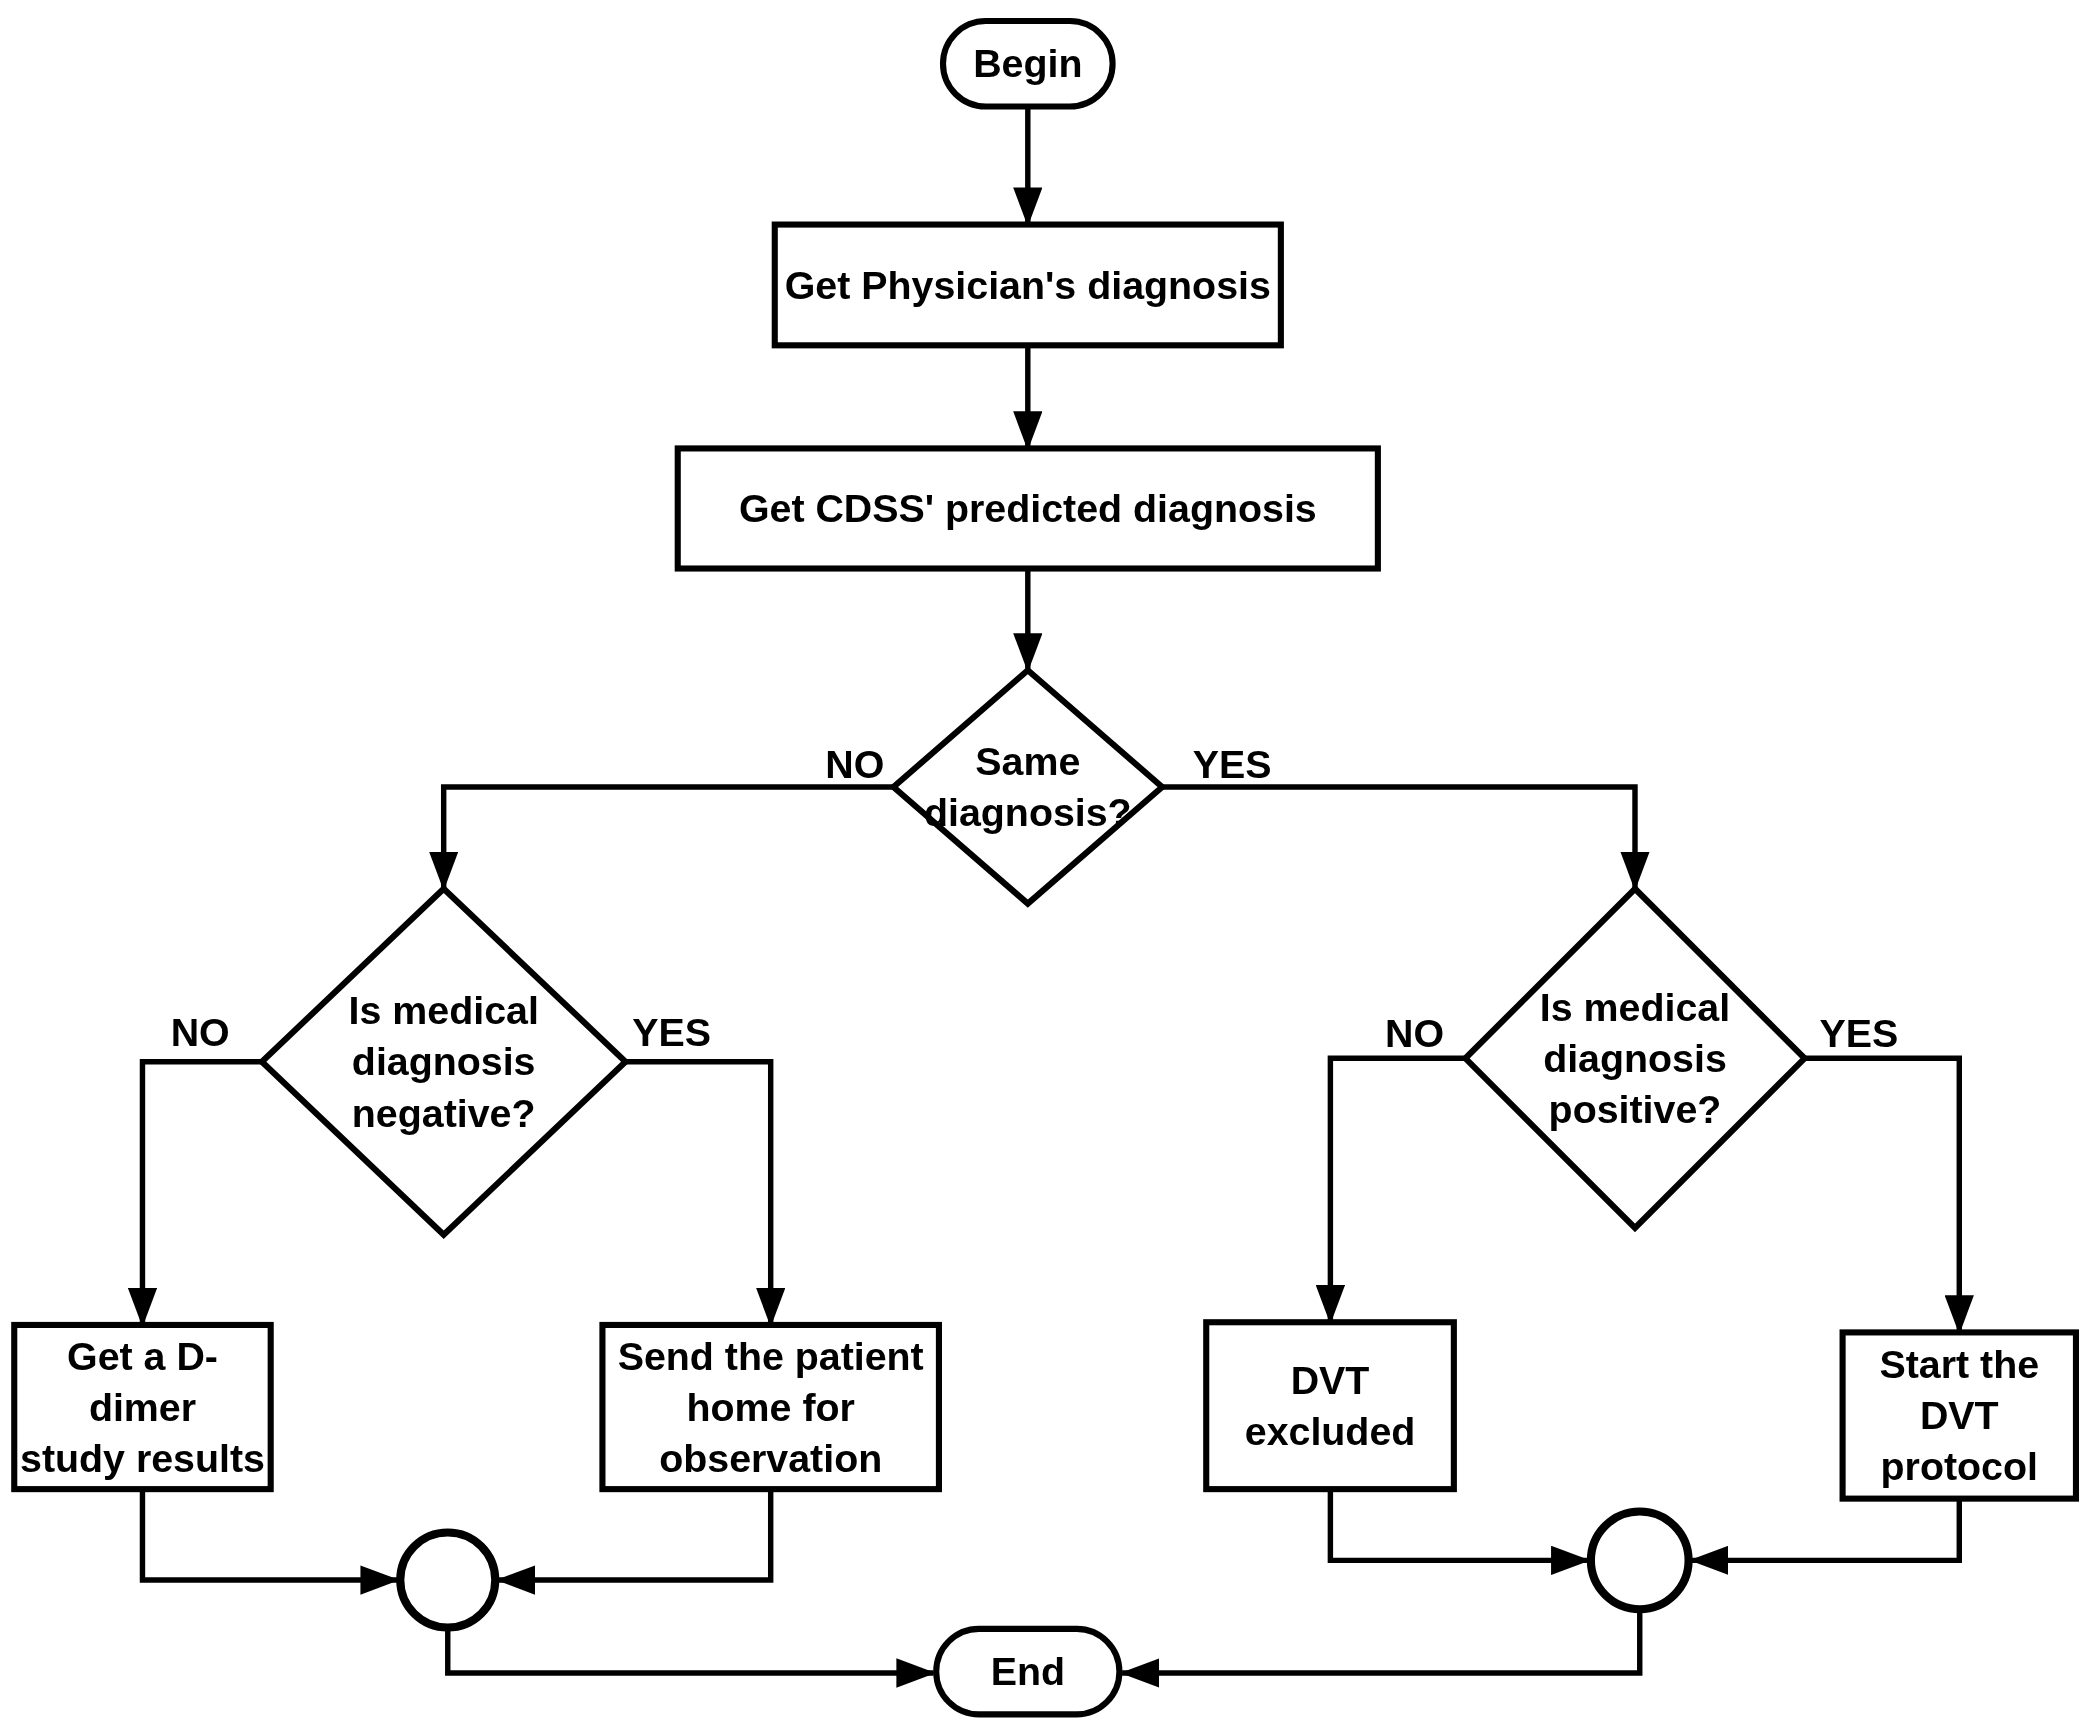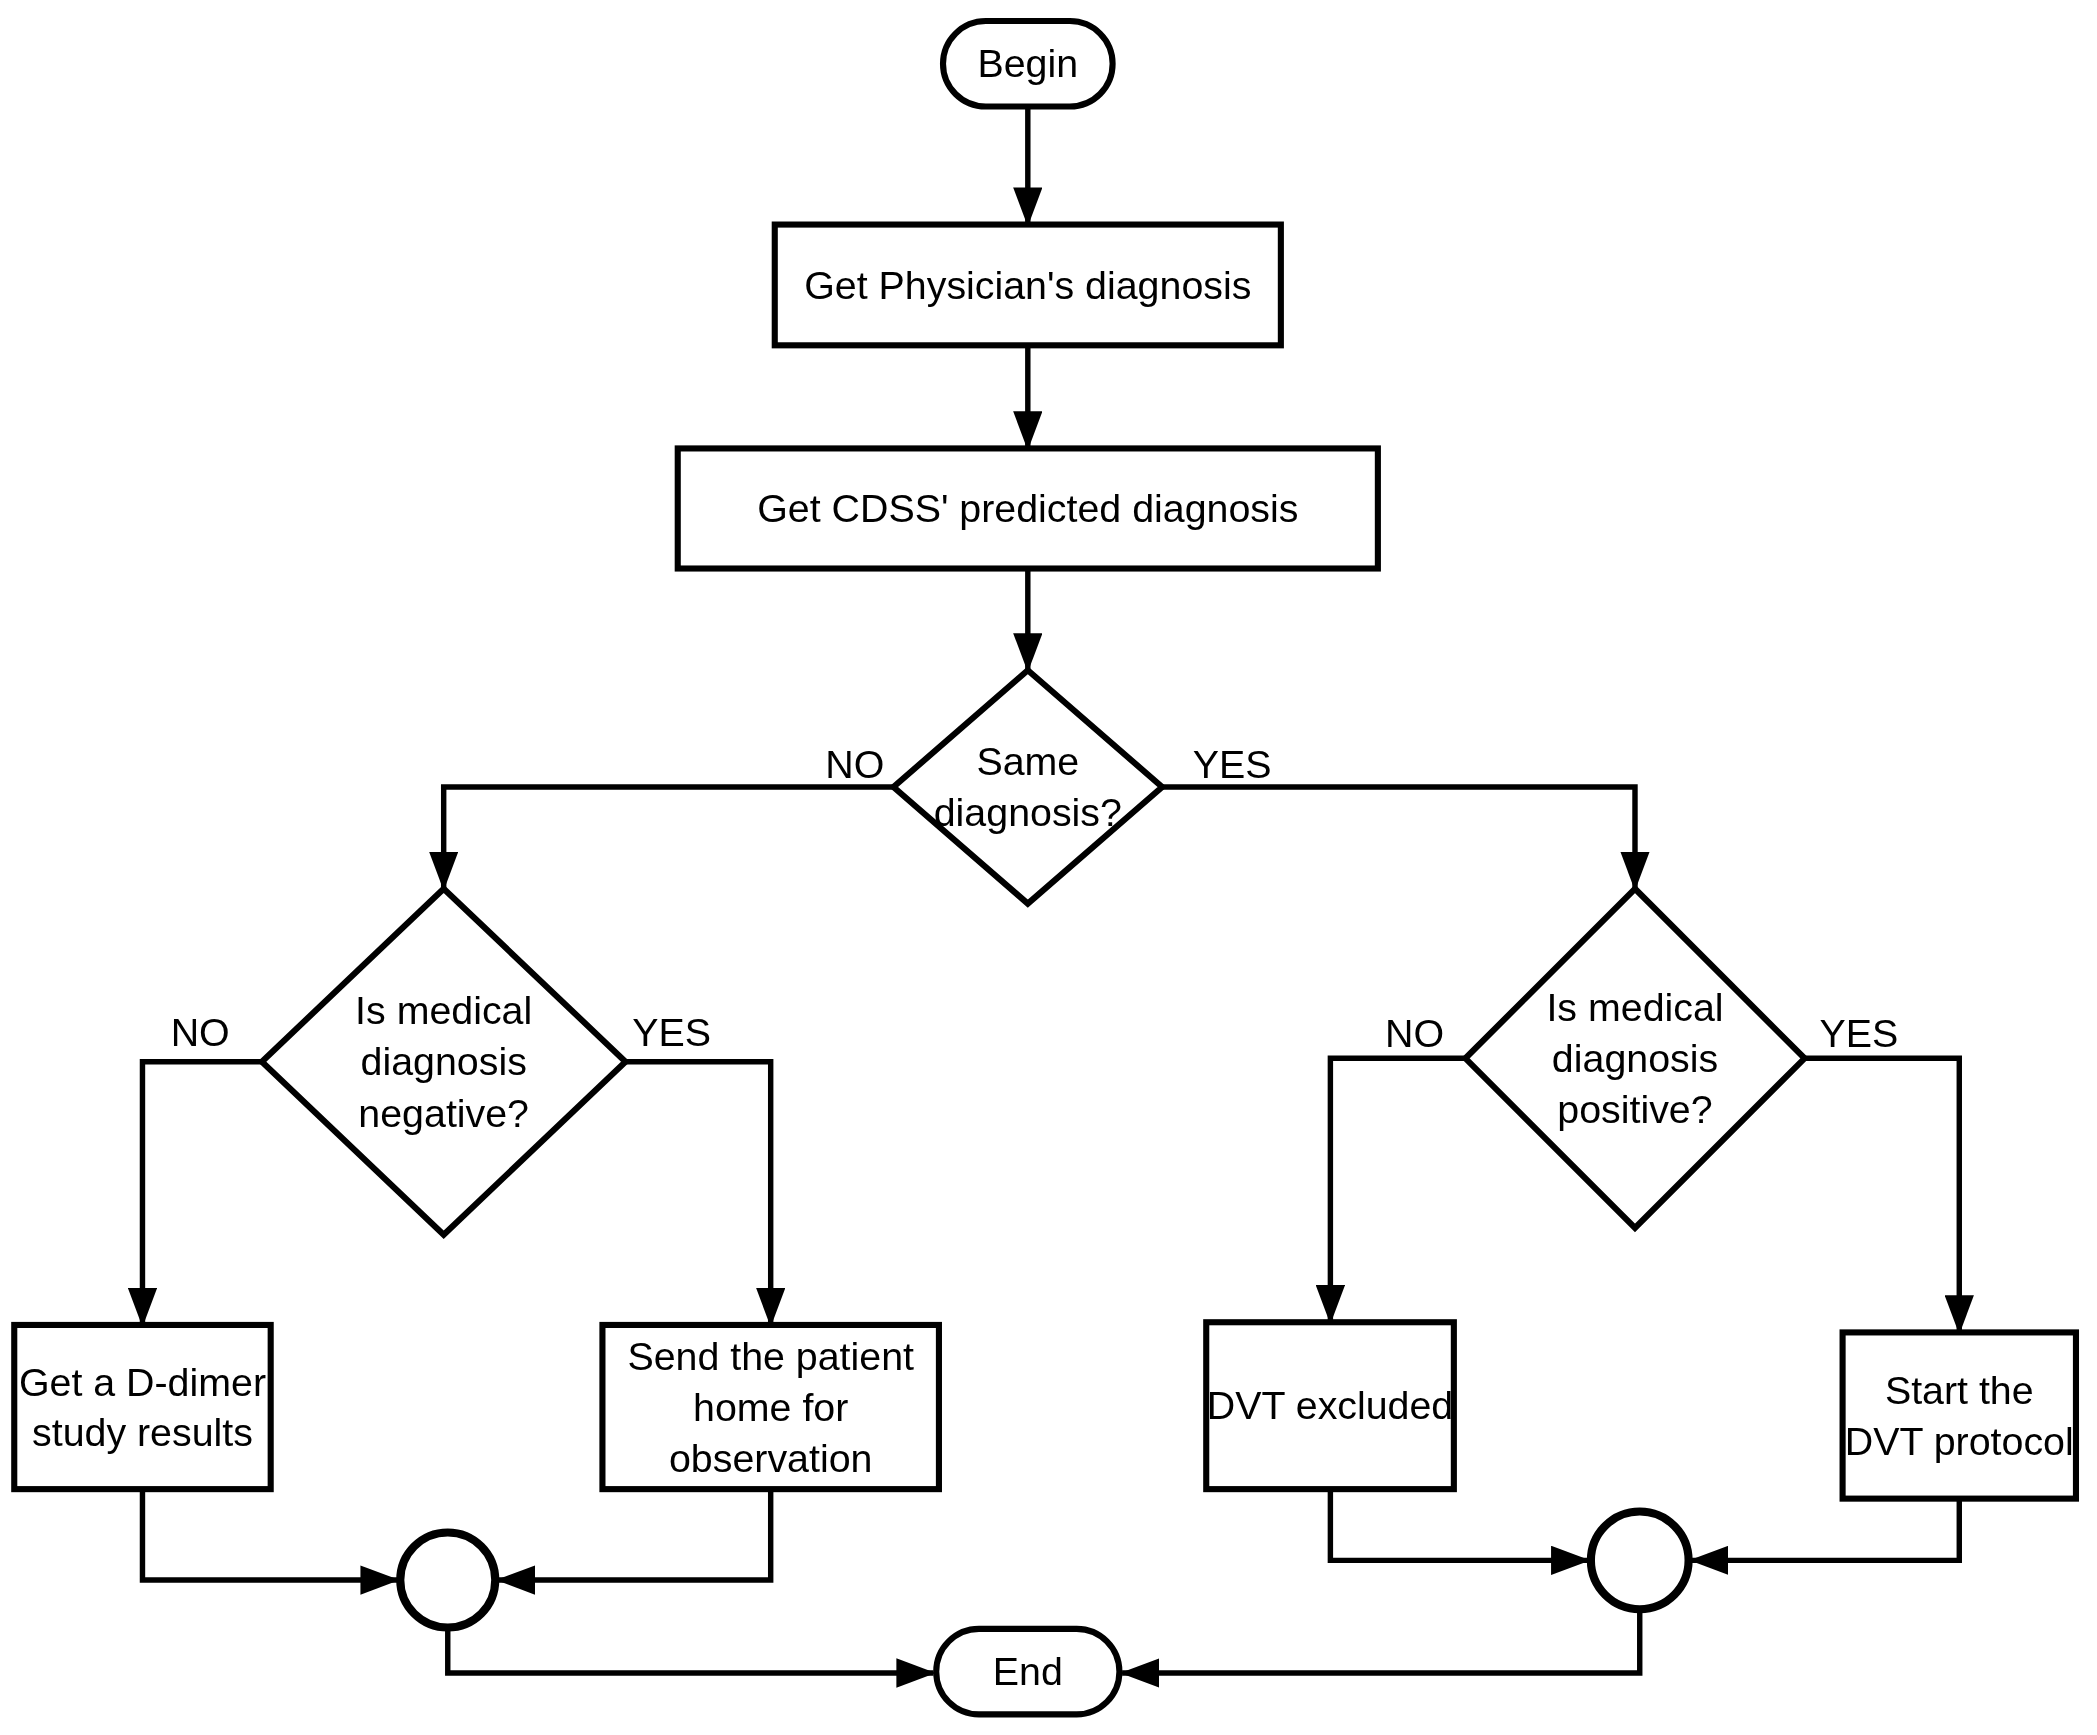--- a/index.html
+++ b/index.html
@@ -3,20 +3,21 @@
 <meta charset="utf-8">
 <style>
   html, body {
     margin: 0;
     padding: 0;
     background: #ffffff;
   }
   .canvas-wrap {
     width: 100%;
     background: #4d7c0f;
+    font-weight: bold;
   }
   svg.flowchart {
     display: block;
     width: 100%;
     height: auto;
     background: #ffffff;
   }
   .edge {
     fill: none;
     stroke: #000000;

